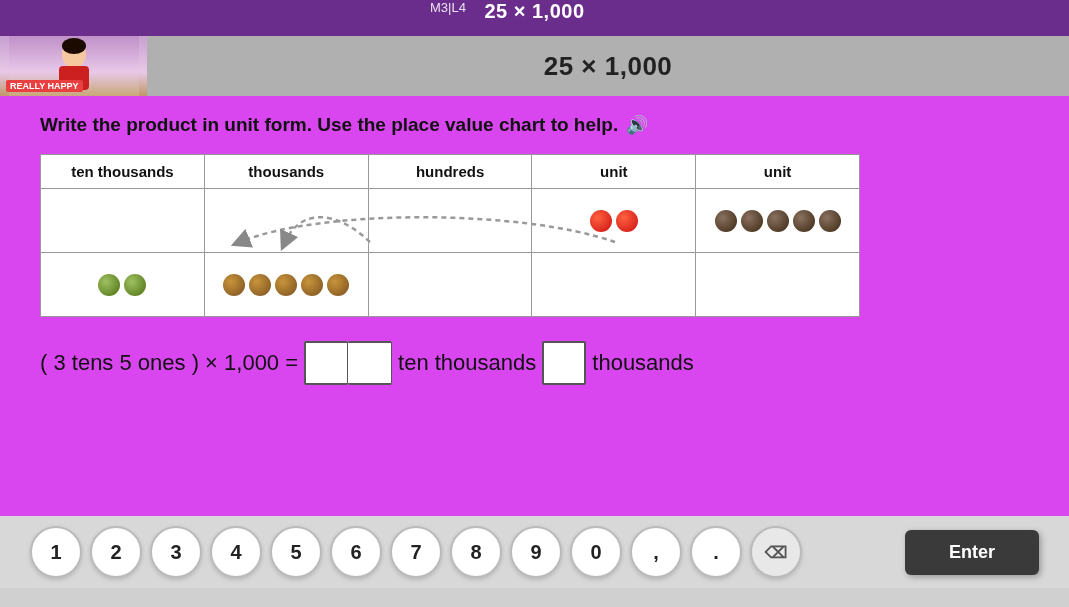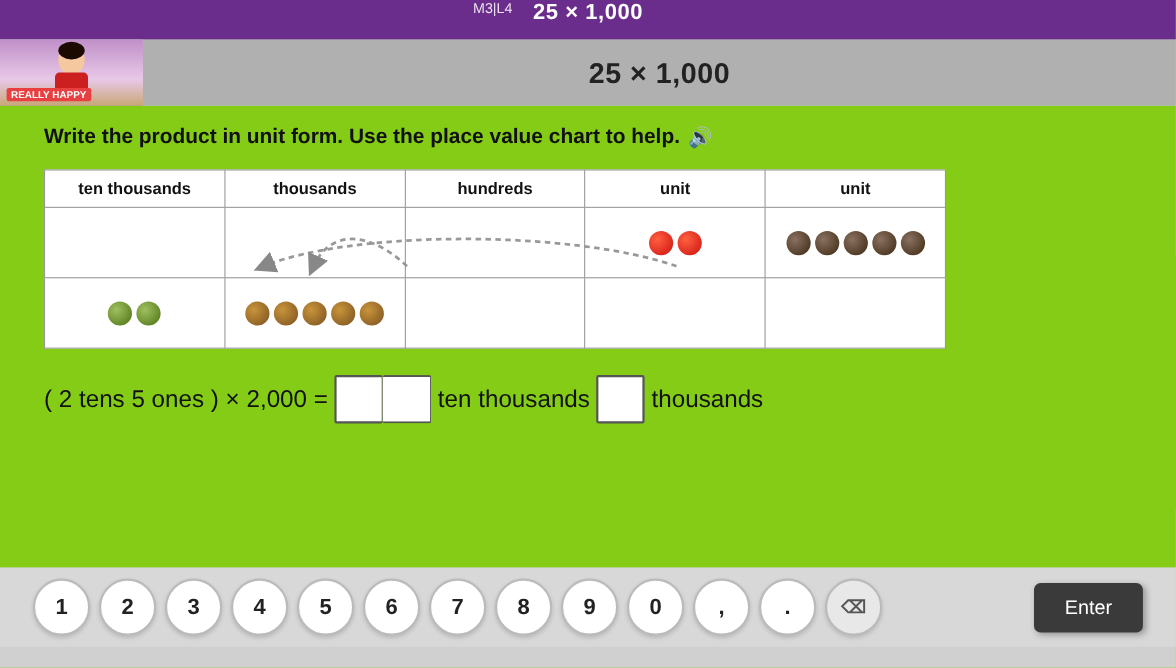--- a/index.html
+++ b/index.html
@@ -38,21 +38,21 @@
 
     
     .header-row {
       display: flex;
       align-items: center;
       background: #b0b0b0;
       height: 60px;
       position: relative;
     }
     .avatar-area {
-      width: 130px;
+      width: 147px;
       height: 60px;
       background: linear-gradient(180deg, #c8a0d0 0%, #e8c8e8 60%, #c09868 100%);
       display: flex;
       align-items: flex-end;
       justify-content: center;
       overflow: hidden;
       position: relative;
     }
     .avatar-label {
       position: absolute;
@@ -73,21 +73,21 @@
     }
     .header-title {
       font-size: 26px;
       font-weight: bold;
       color: #222;
       letter-spacing: 0.5px;
     }
 
     
     .main-content {
-      background: #84cc16;
+      background: #d946ef;
       padding: 18px 40px 26px 40px;
       min-height: 420px;
     }
 
     .instruction-row {
       display: flex;
       align-items: center;
       gap: 8px;
       margin-bottom: 18px;
     }
@@ -207,22 +207,22 @@
     .num-btn.backspace {
       background: #e8e8e8;
       font-size: 16px;
       color: #555;
     }
     .enter-btn {
       margin-left: auto;
       background: #3a3a3a;
       color: white;
       font-size: 18px;
-      font-weight: normal;
-      padding: 12px 28px;
+      font-weight: bold;
+      padding: 12px 44px;
       border-radius: 6px;
       cursor: pointer;
       border: none;
       box-shadow: 2px 2px 6px rgba(0,0,0,0.3);
     }
 
     
     .chart-wrapper {
       position: relative;
       width: 820px;
@@ -341,21 +341,21 @@
         </marker>
       </defs>
 
       <path d="M 575,88 C 480,55 280,55 200,88" stroke="#999" stroke-width="2.5" stroke-dasharray="5,4" fill="none" marker-end="url(#arrowhead)"></path>
 
       <path d="M 330,88 C 295,55 260,55 245,88" stroke="#999" stroke-width="2.5" stroke-dasharray="5,4" fill="none" marker-end="url(#arrowhead)"></path>
     </svg>
   </div>
 
   <div class="equation-row">
-    <span class="eq-text">( 2 tens 5 ones ) × 2,000 =</span>
+    <span class="eq-text">( 3 tens 5 ones ) × 1,000 =</span>
     <div class="double-box">
       <div class="answer-box"></div>
       <div class="answer-box"></div>
     </div>
     <span class="eq-text">ten thousands</span>
     <div class="answer-box"></div>
     <span class="eq-text">thousands</span>
   </div>
 
 </div>

